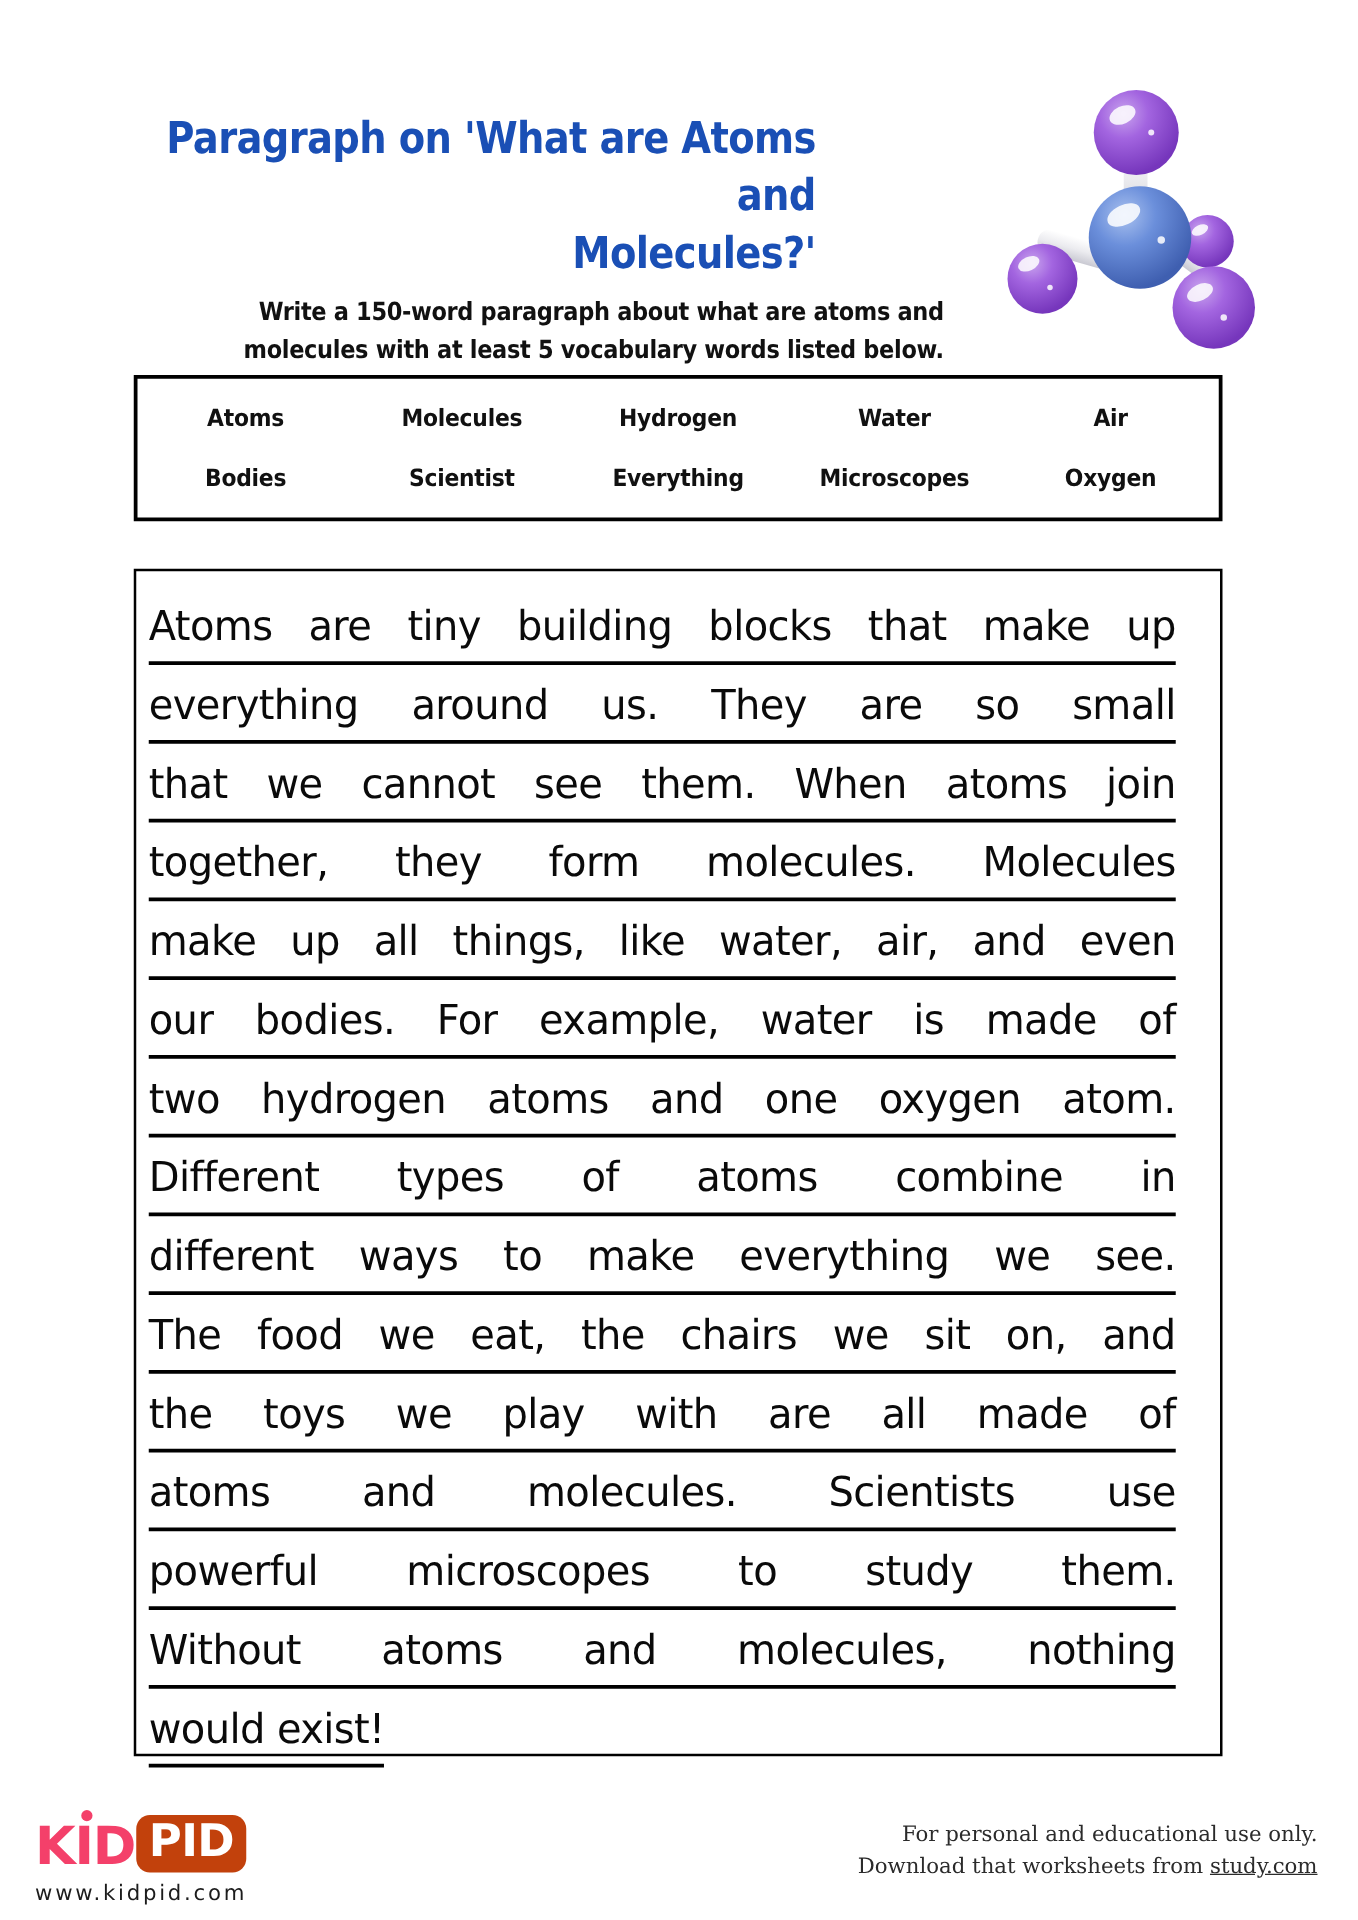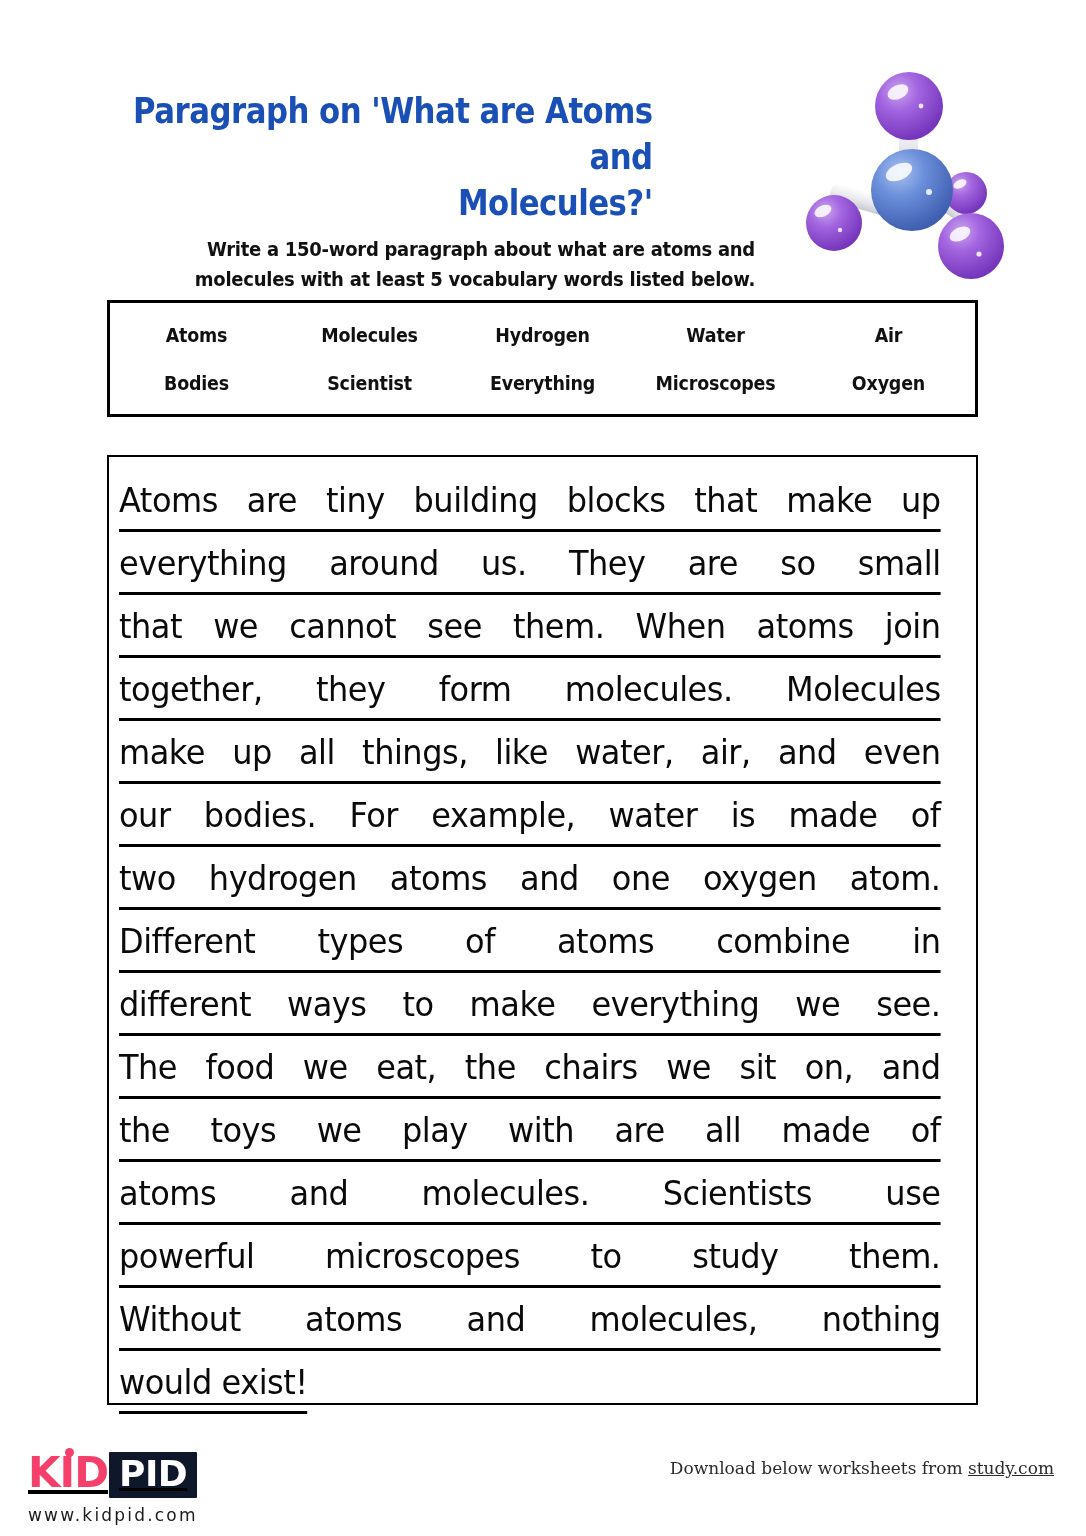--- a/index.html
+++ b/index.html
@@ -145,23 +145,22 @@
   }
   #brand-logo {
     position: absolute;
     left: 28px;
     top: 12px;
     width: 330px;
     height: 76px;
   }
   #logo-mark {
     display: flex;
-    align-items: flex-start;
+    align-items: flex-end;
     height: 46px;
-    text-decoration: underline;
   }
   #logo-kid {
     font-family: "DejaVu Sans", sans-serif;
     font-weight: bold;
     font-size: 42px;
     color: #f4406a;
     letter-spacing: -1px;
     line-height: 42px;
     position: relative;
   }
@@ -172,22 +171,22 @@
     border-radius: 50%;
     background: #f4406a;
     left: 37px;
     top: -4px;
   }
   #logo-pid {
     font-family: "DejaVu Sans", sans-serif;
     font-weight: bold;
     font-size: 36px;
     color: #ffffff;
-    background: #0f172a;
-    border-radius: 1px;
+    background: #c2410c;
+    border-radius: 11px;
     padding: 2px 10px 4px 10px;
     letter-spacing: -0.5px;
     line-height: 40px;
     margin-left: 1px;
   }
   #brand-url {
     font-family: "DejaVu Sans", sans-serif;
     font-size: 17px;
     color: #1c1c1c;
     letter-spacing: 2.2px;
@@ -452,15 +451,16 @@
   <div id="brand-logo">
     <div id="logo-mark">
       <span id="logo-kid">KID</span>
       <span id="logo-dot"></span>
       <span id="logo-pid">PID</span>
     </div>
     <div id="brand-url">www.kidpid.com</div>
   </div>
 
   <div id="footer-notice">
-    <div><span>Download below worksheets from </span><a id="footer-link" href="#">study.com</a></div>
+    <div>For personal and educational use only.</div>
+    <div><span>Download that worksheets from </span><a id="footer-link" href="#">study.com</a></div>
   </div>
 </div>
 
 </body></html>

